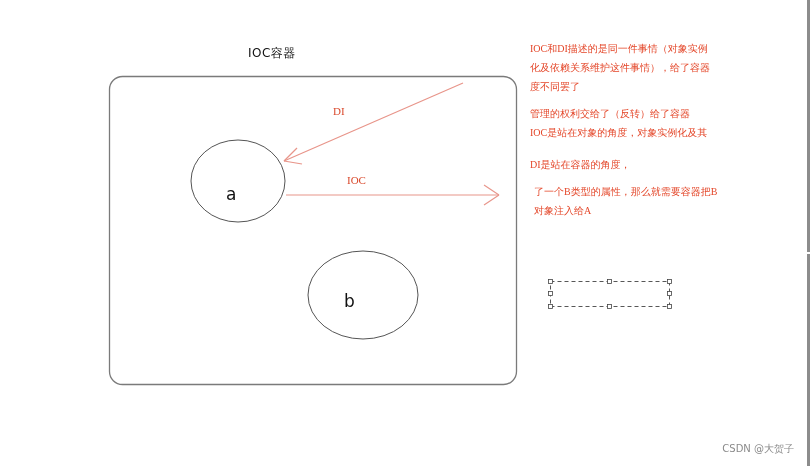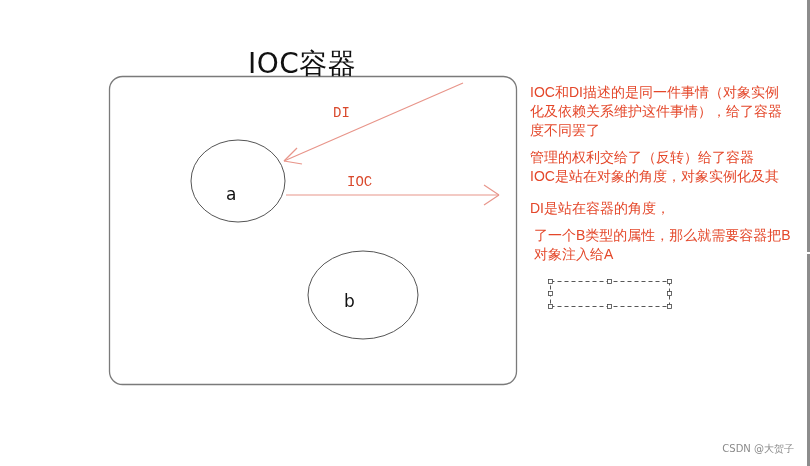--- a/index.html
+++ b/index.html
@@ -21,44 +21,43 @@
       background: #ffffff;
     }
     .diagram-svg {
       position: absolute;
       left: 0; top: 0;
     }
     .title {
       position: absolute;
       left: 248px;
       top: 45px;
-      font-size: 28px;
+      font-size: 12px;
       color: #111111;
       font-family: "DejaVu Sans", sans-serif;
       letter-spacing: 0.5px;
     }
     .node-label {
       position: absolute;
       font-size: 17px;
       color: #111111;
       font-family: "DejaVu Sans", sans-serif;
     }
     .edge-label {
       position: absolute;
-      font-size: 14px;
+      font-size: 11px;
       color: #d9482b;
-      font-family: Liberation Mono, monospace;
+      font-family: Liberation Serif, serif;
     }
     .note {
       position: absolute;
-      font-size: 14px;
+      font-size: 10px;
       line-height: 19px;
       color: #e4472a;
-      font-family: Liberation Sans, sans-serif;
-      margin-top: 44px;
+      font-family: Liberation Serif, serif;
     }
     .watermark {
       position: absolute;
       right: 16px;
       bottom: 10px;
       font-size: 10px;
       color: #8a8a8a;
       font-family: "DejaVu Sans", sans-serif;
     }
     .edge-bar {

